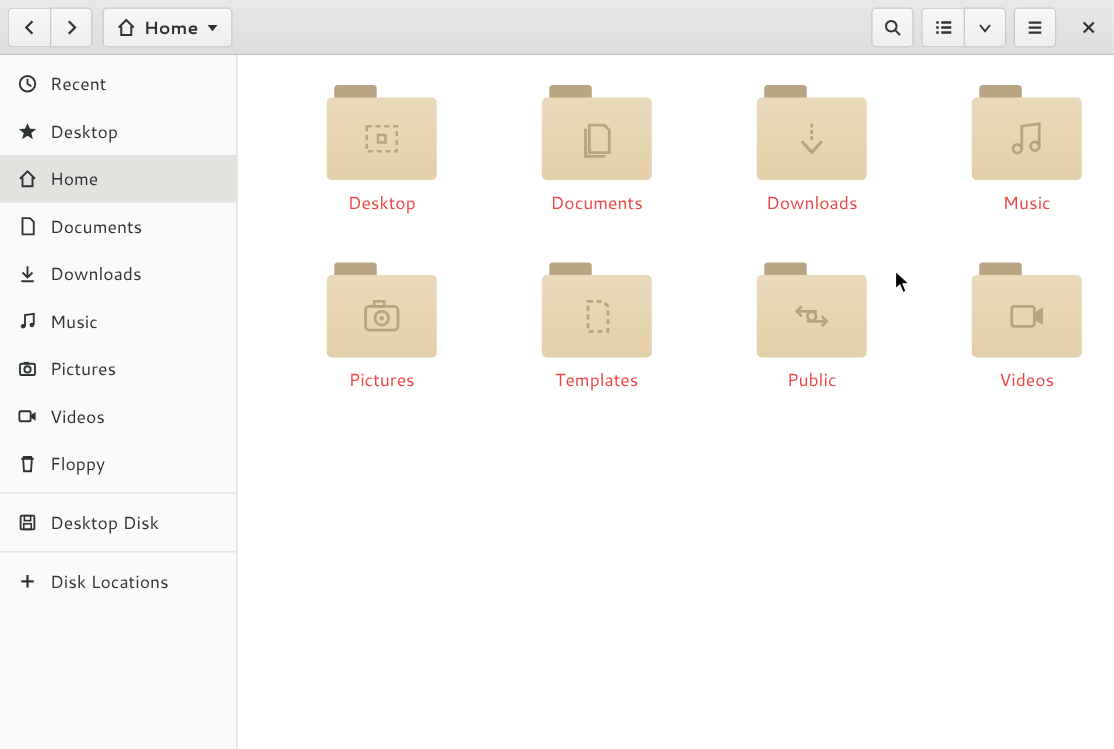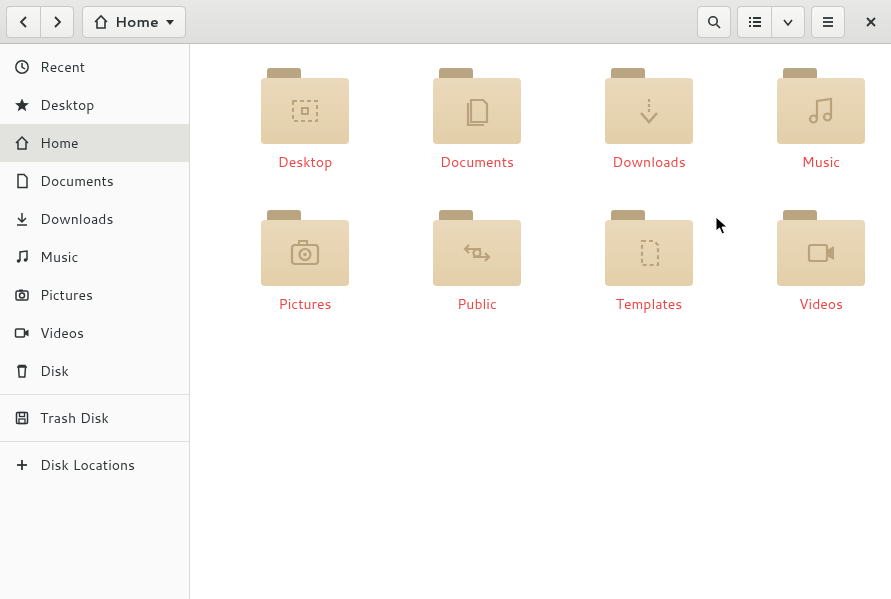--- a/index.html
+++ b/index.html
@@ -268,34 +268,34 @@
           </svg>
         </span>
       <span>Videos</span>
     </div>
     <div class="sb-item">
       <span class="sb-icon">
           <svg width="16" height="16" viewBox="0 0 16 16">
             <path d="M3 4 H13 M5 4 V2.5 H11 V4 M4.5 4 L5.2 14 H10.8 L11.5 4" fill="none" stroke="currentColor" stroke-width="1.5"></path>
           </svg>
         </span>
-      <span>Disk</span>
+      <span>Floppy</span>
     </div>
 
     <div class="sb-sep"></div>
 
     <div class="sb-item">
       <span class="sb-icon">
           <svg width="16" height="16" viewBox="0 0 16 16">
             <rect x="2.5" y="2.5" width="11" height="11" rx="1" fill="none" stroke="currentColor" stroke-width="1.5"></rect>
             <rect x="5.5" y="2.5" width="5" height="4" fill="none" stroke="currentColor" stroke-width="1.3"></rect>
             <rect x="5" y="9" width="6" height="4.5" fill="none" stroke="currentColor" stroke-width="1.3"></rect>
           </svg>
         </span>
-      <span>Trash Disk</span>
+      <span>Desktop Disk</span>
     </div>
 
     <div class="sb-sep"></div>
 
     <div class="sb-item">
       <span class="sb-icon">
           <svg width="16" height="16" viewBox="0 0 16 16">
             <line x1="8" y1="3" x2="8" y2="13" stroke="currentColor" stroke-width="1.8"></line>
             <line x1="3" y1="8" x2="13" y2="8" stroke="currentColor" stroke-width="1.8"></line>
           </svg>
@@ -372,39 +372,39 @@
             </div>
         </div>
         <span class="folder-label">Pictures</span>
       </div>
 
       <div class="folder">
         <div class="folder-icon">
           <div class="folder-tab"></div>
           <div class="folder-body">
               <svg class="folder-glyph" width="40" height="40" viewBox="0 0 40 40">
+                <path d="M13 8 H25 L29 12 V32 H13 Z" fill="none" stroke="currentColor" stroke-width="2.2" stroke-dasharray="4 3"></path>
+              </svg>
+            </div>
+        </div>
+        <span class="folder-label">Templates</span>
+      </div>
+
+      <div class="folder">
+        <div class="folder-icon">
+          <div class="folder-tab"></div>
+          <div class="folder-body">
+              <svg class="folder-glyph" width="40" height="40" viewBox="0 0 40 40">
                 <path d="M12 12 L8 16 L12 20 M28 20 L32 24 L28 28" fill="none" stroke="currentColor" stroke-width="2.2"></path>
                 <path d="M8 16 H24 M32 24 H16" fill="none" stroke="currentColor" stroke-width="2.2"></path>
                 <circle cx="20" cy="20" r="3.5" fill="none" stroke="currentColor" stroke-width="2.2"></circle>
               </svg>
             </div>
         </div>
         <span class="folder-label">Public</span>
-      </div>
-
-      <div class="folder">
-        <div class="folder-icon">
-          <div class="folder-tab"></div>
-          <div class="folder-body">
-              <svg class="folder-glyph" width="40" height="40" viewBox="0 0 40 40">
-                <path d="M13 8 H25 L29 12 V32 H13 Z" fill="none" stroke="currentColor" stroke-width="2.2" stroke-dasharray="4 3"></path>
-              </svg>
-            </div>
-        </div>
-        <span class="folder-label">Templates</span>
       </div>
 
       <div class="folder">
         <div class="folder-icon">
           <div class="folder-tab"></div>
           <div class="folder-body">
               <svg class="folder-glyph" width="40" height="40" viewBox="0 0 40 40">
                 <rect x="8" y="12" width="18" height="16" rx="2" fill="none" stroke="currentColor" stroke-width="2.2"></rect>
                 <path d="M26 17 L33 13 V27 L26 23 Z" fill="currentColor"></path>
               </svg>

